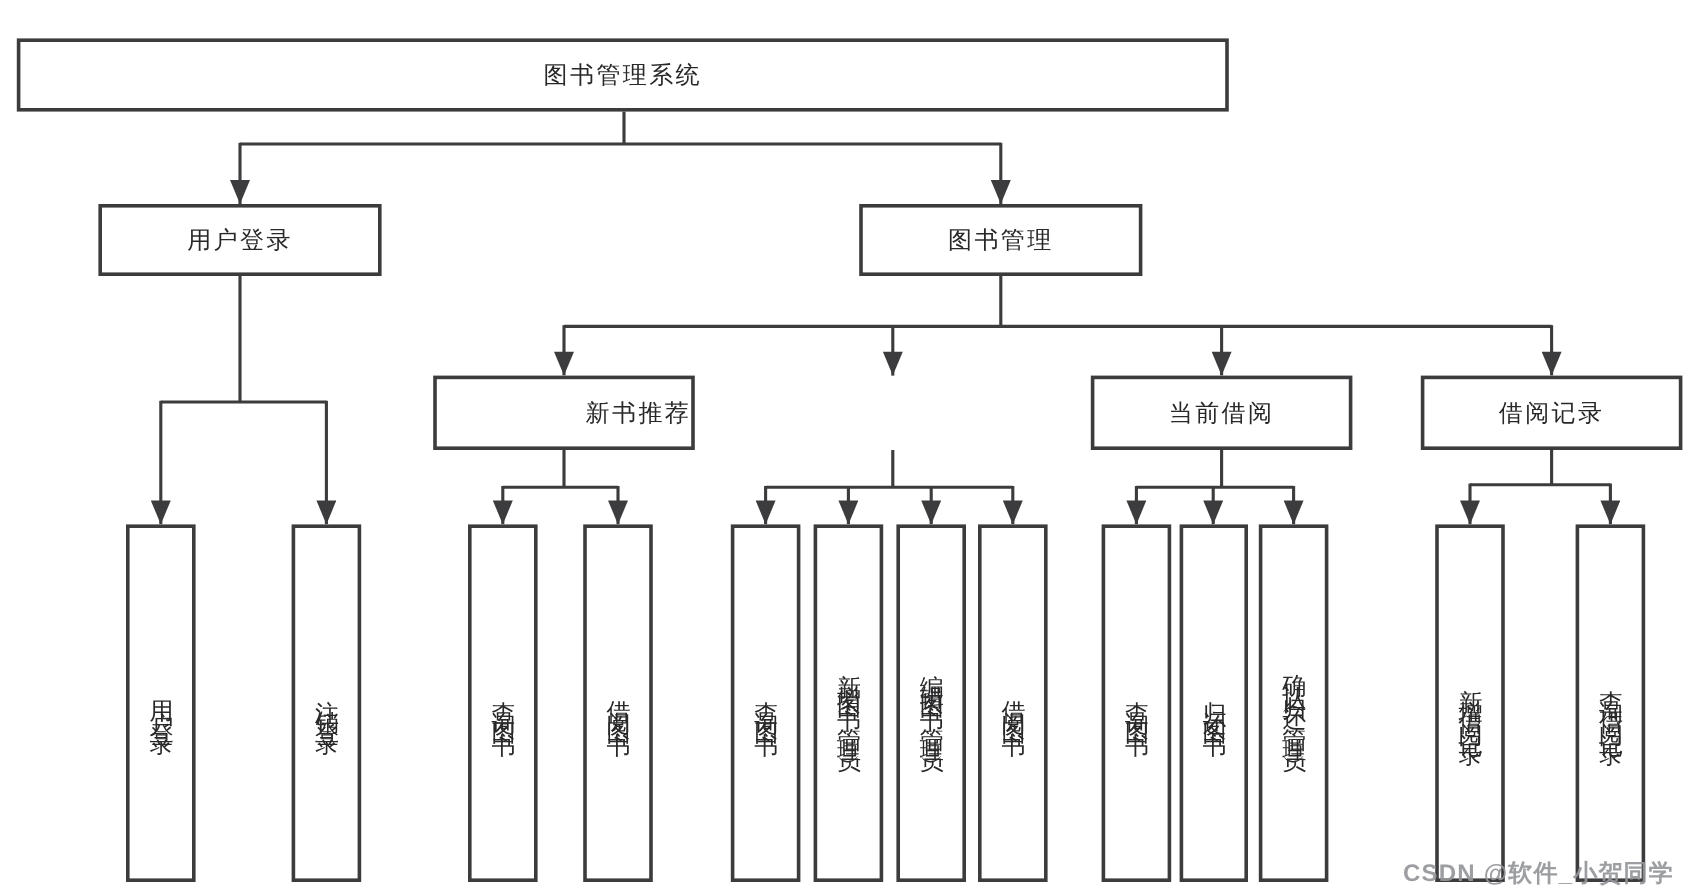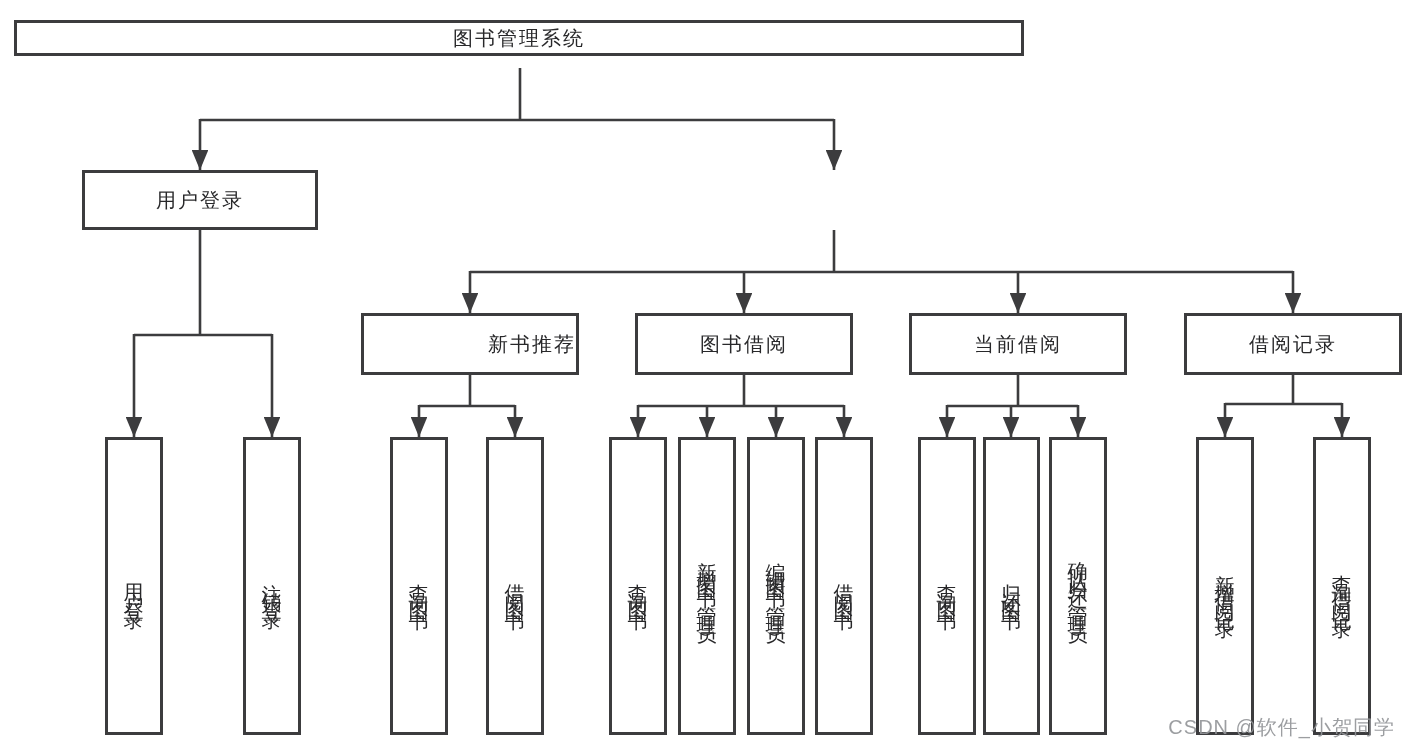--- a/index.html
+++ b/index.html
@@ -12,21 +12,21 @@
     position:absolute;box-sizing:border-box;border:3px solid #3c3c3e;background:#ffffff;
     display:flex;align-items:center;justify-content:center;color:#28282a;z-index:2;
   }
   .node.h{font-size:20px;letter-spacing:2px;white-space:nowrap;}
   .vtext{
     writing-mode:vertical-rl;text-orientation:mixed;
     font-size:20px;letter-spacing:9px;line-height:1;white-space:nowrap;
   }
   #watermark{
     position:absolute;right:10px;bottom:6px;z-index:3;
-    font-size:20px;color:rgba(148,150,153,0.92);letter-spacing:1px;white-space:nowrap;
+    font-size:20px;color:rgba(148,150,153,0.92);letter-spacing:1px;white-space:nowrap;font-weight:bold;
   }
 </style>
 </head>
 <body>
 
 <div id="stage">
 
   <svg class="connectors" width="1405" height="747" aria-hidden="true">
     <defs>
       <marker id="arrow" viewBox="0 0 12 10" refX="12" refY="5" markerWidth="8" markerHeight="6.4" orient="auto-start-reverse">
@@ -63,33 +63,33 @@
       <line x1="947" y1="405" x2="947" y2="437" marker-end="url(#arrow)"></line>
       <line x1="1011" y1="405" x2="1011" y2="437" marker-end="url(#arrow)"></line>
       <line x1="1078" y1="405" x2="1078" y2="437" marker-end="url(#arrow)"></line>
 
       <path d="M1293 375 V404 M1225 404 H1342"></path>
       <line x1="1225" y1="403" x2="1225" y2="437" marker-end="url(#arrow)"></line>
       <line x1="1342" y1="403" x2="1342" y2="437" marker-end="url(#arrow)"></line>
     </g>
   </svg>
 
-  <div class="node h" style="left:14px;top:20px;width:1010px;height:36px;">
+  <div class="node h" style="left:14px;top:32px;width:1010px;height:61px;">
     <span>图书管理系统</span>
   </div>
 
   <div class="node h" style="left:82px;top:170px;width:236px;height:60px;">
     <span>用户登录</span>
   </div>
+  <div class="node h" style="left:716px;top:170px;width:236px;height:60px;">
+    <span>图书管理</span>
+  </div>
 
   <div class="node h" style="left:361px;top:313px;width:218px;height:62px;justify-content:flex-end;">
     <span>新书推荐</span>
-  </div>
-  <div class="node h" style="left:635px;top:313px;width:218px;height:62px;">
-    <span>图书借阅</span>
   </div>
   <div class="node h" style="left:1184px;top:313px;width:218px;height:62px;">
     <span>借阅记录</span>
   </div>
   <div class="node h" style="left:909px;top:313px;width:218px;height:62px;">
     <span>当前借阅</span>
   </div>
 
   <div class="node v" style="left:105px;top:437px;width:58px;height:298px;">
     <span class="vtext">用户登录</span>

